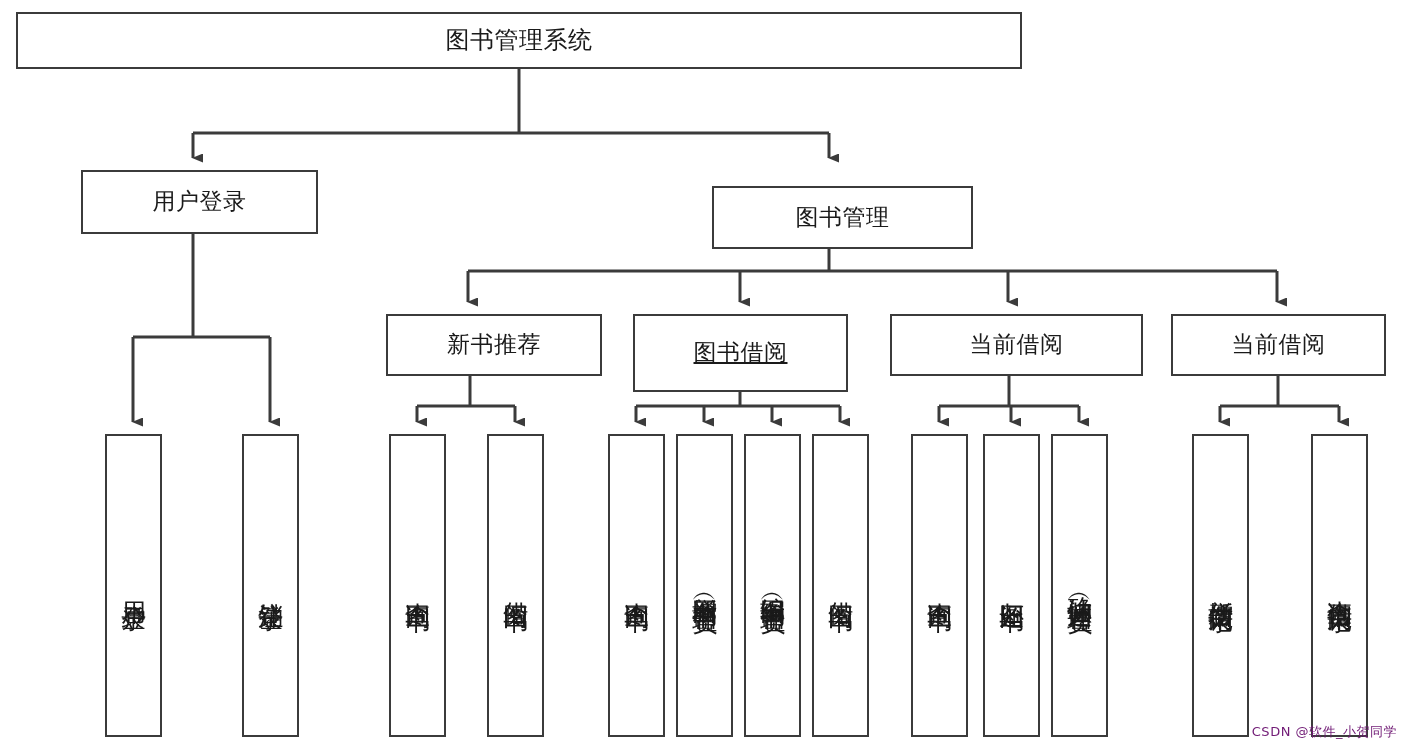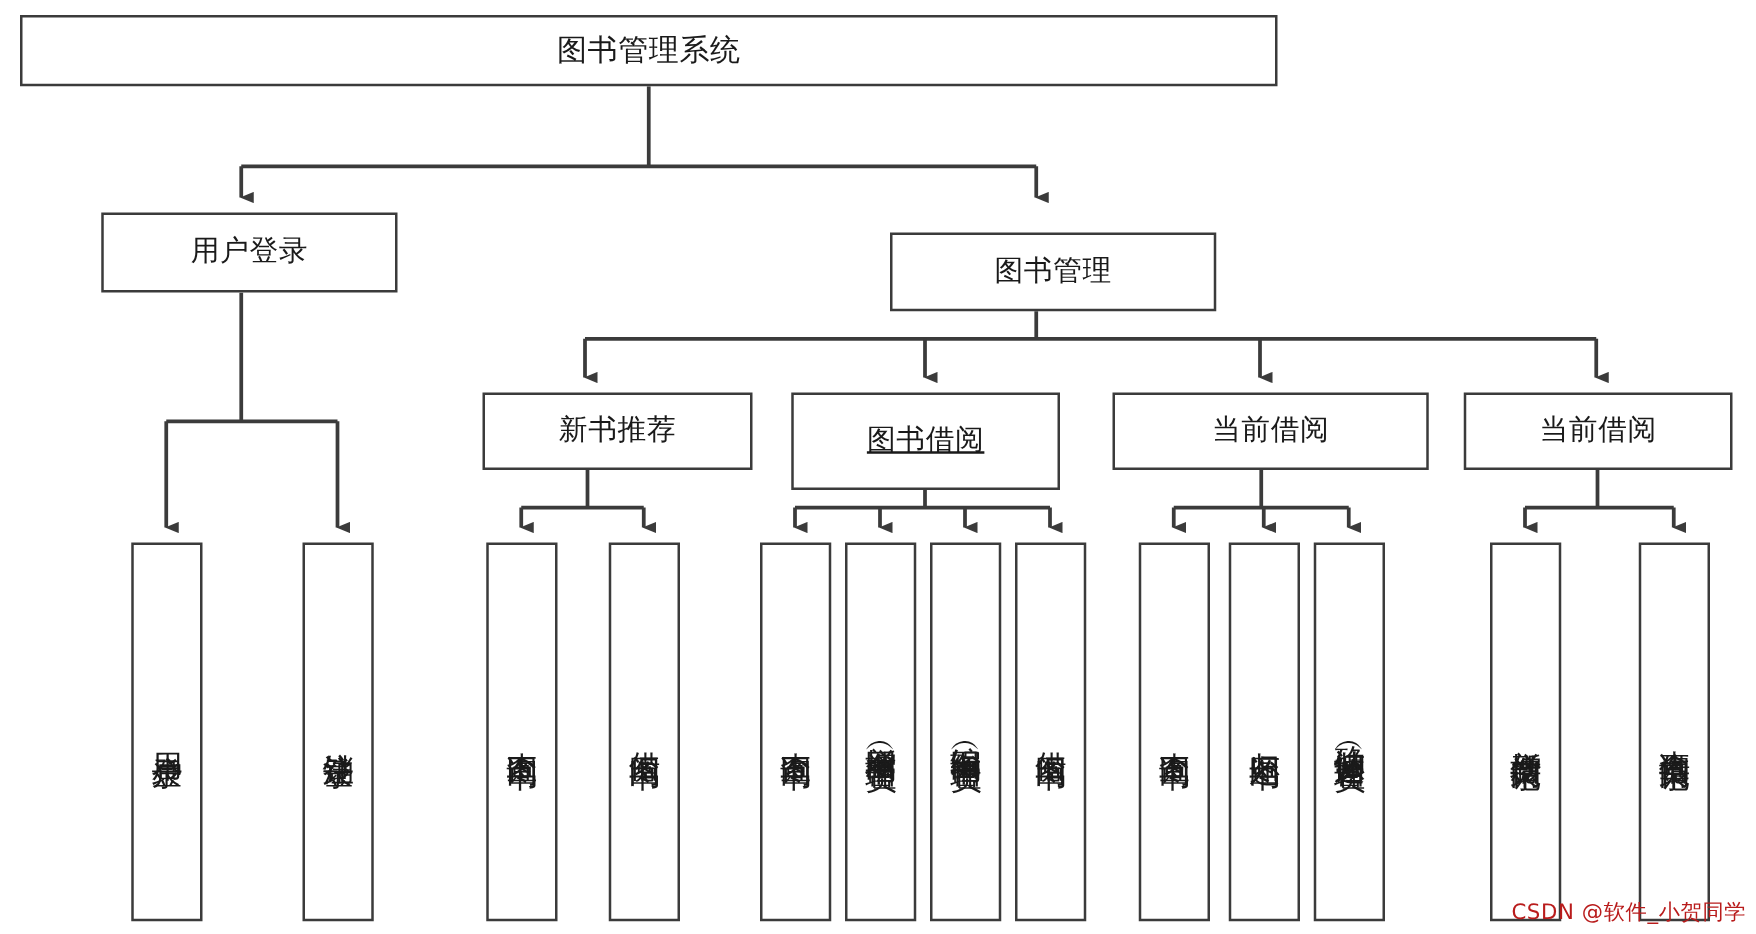--- a/index.html
+++ b/index.html
@@ -58,22 +58,22 @@
     text-orientation: upright;
     font-size: 25px;
     line-height: 1.02;
     letter-spacing: 2px;
     white-space: pre;
   }
   #watermark {
     position: absolute;
     right: 8px;
     bottom: 6px;
-    font-size: 17px;
-    color: #b91c1c;
+    font-size: 13px;
+    color: #701a75;
     letter-spacing: 0.5px;
     font-family: "DejaVu Sans", "Liberation Sans", sans-serif;
     white-space: nowrap;
   }
 </style>
 </head>
 <body>
 
 <div id="canvas">
 

